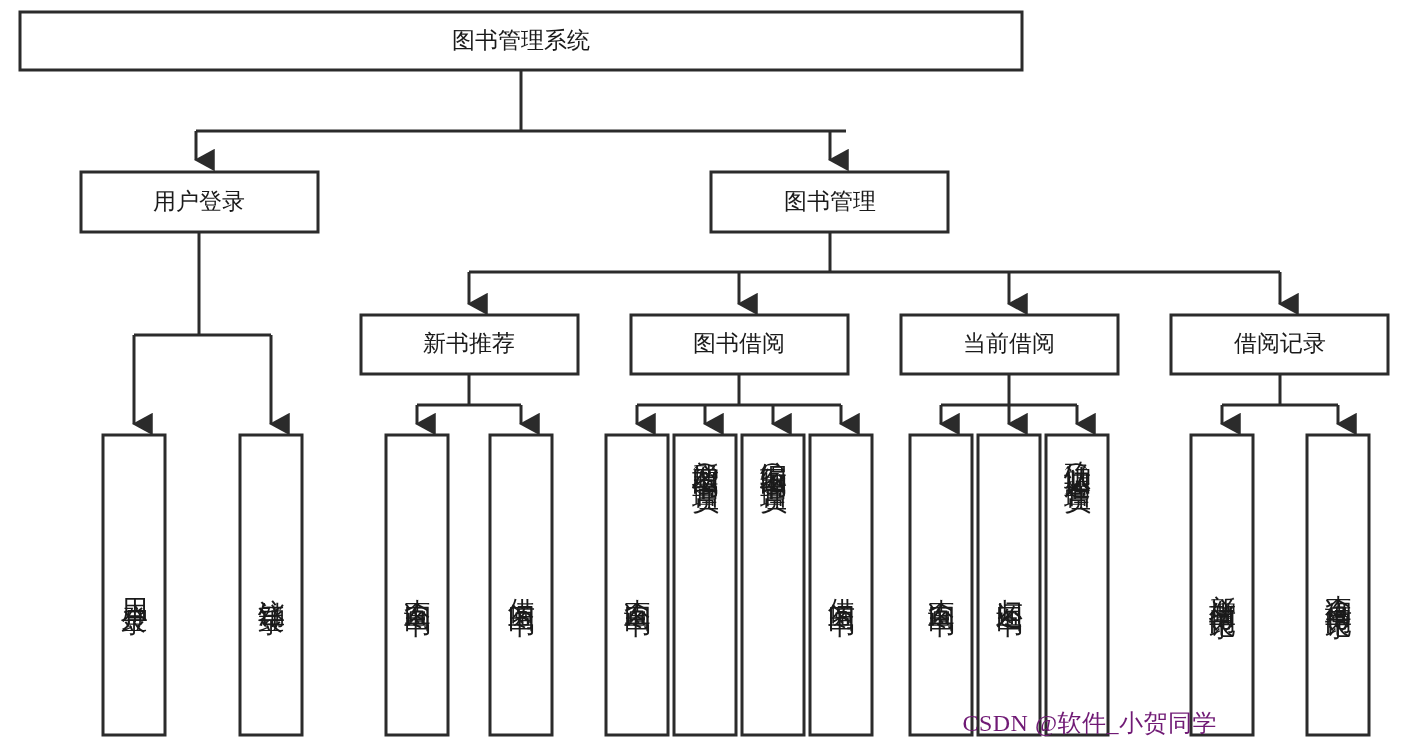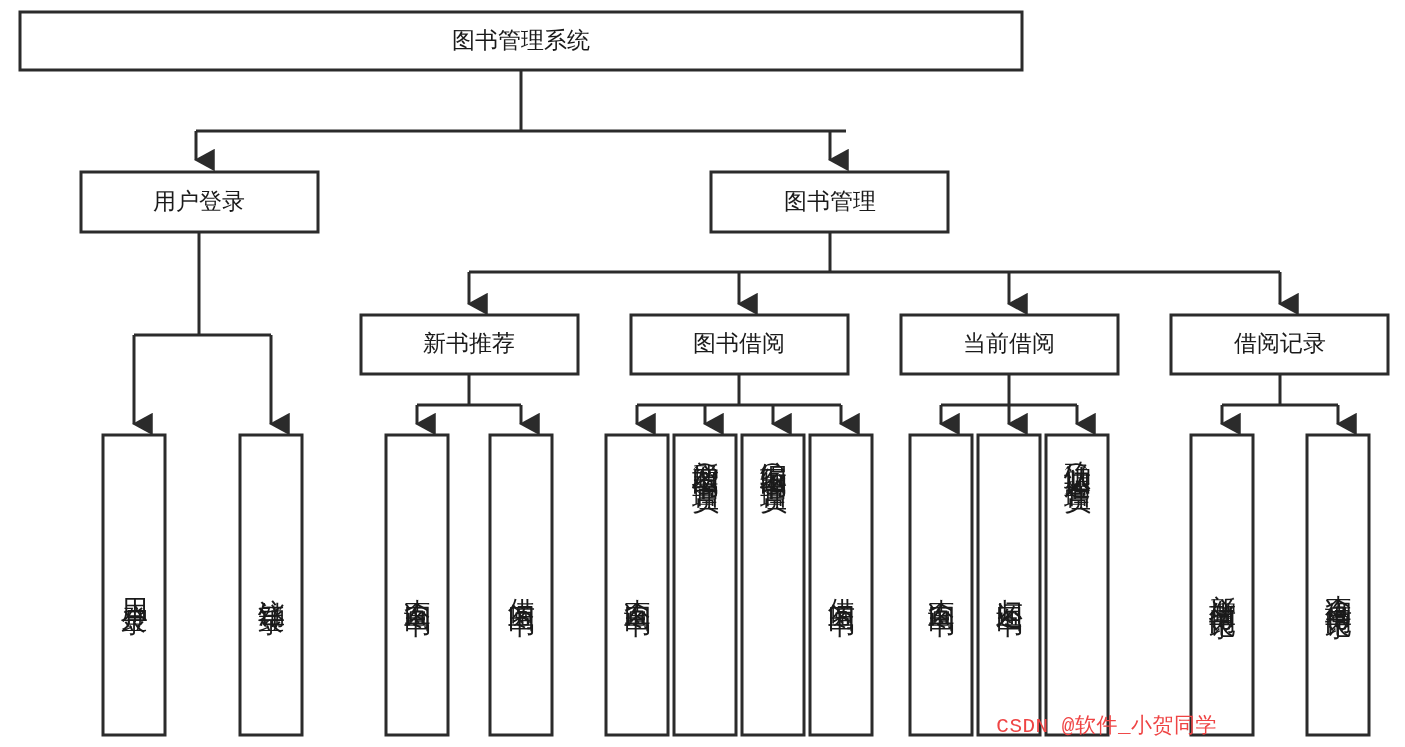--- a/index.html
+++ b/index.html
@@ -64,23 +64,23 @@
     box-sizing: border-box;
   }
   .leaf-label.top-aligned {
     justify-content: flex-start;
     padding-top: 4px;
   }
   #watermark {
     position: absolute;
     right: 8px;
     bottom: 8px;
-    font-family: Liberation Mono, monospace;
-    font-size: 21px;
-    color: #ef4444;
+    font-family: Liberation Serif, serif;
+    font-size: 24px;
+    color: #701a75;
     white-space: nowrap;
     letter-spacing: 0.5px;
   }
 </style>
 </head>
 <body>
 
 <div id="diagram-root">
 
   <svg id="tree-svg" viewBox="0 0 1405 747">

